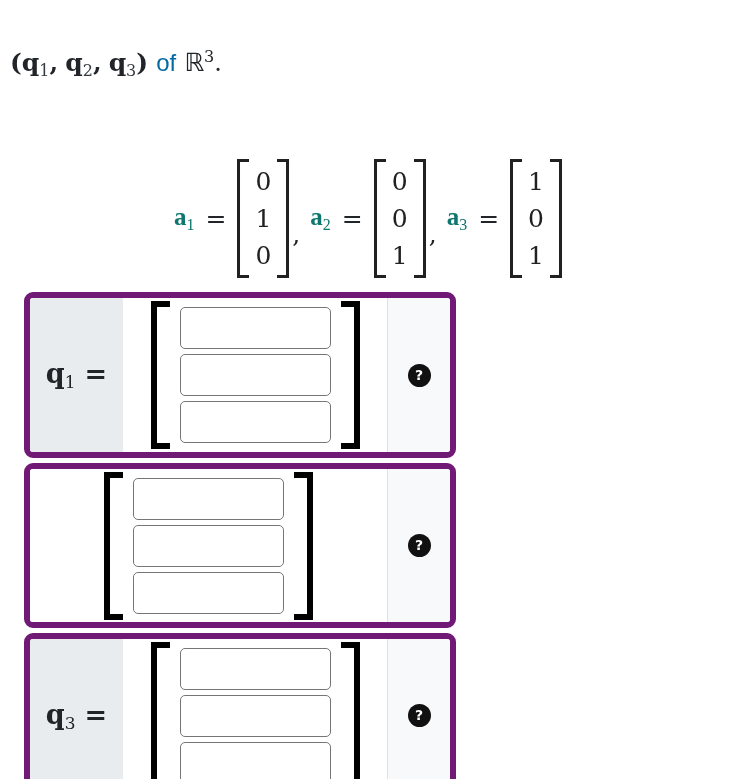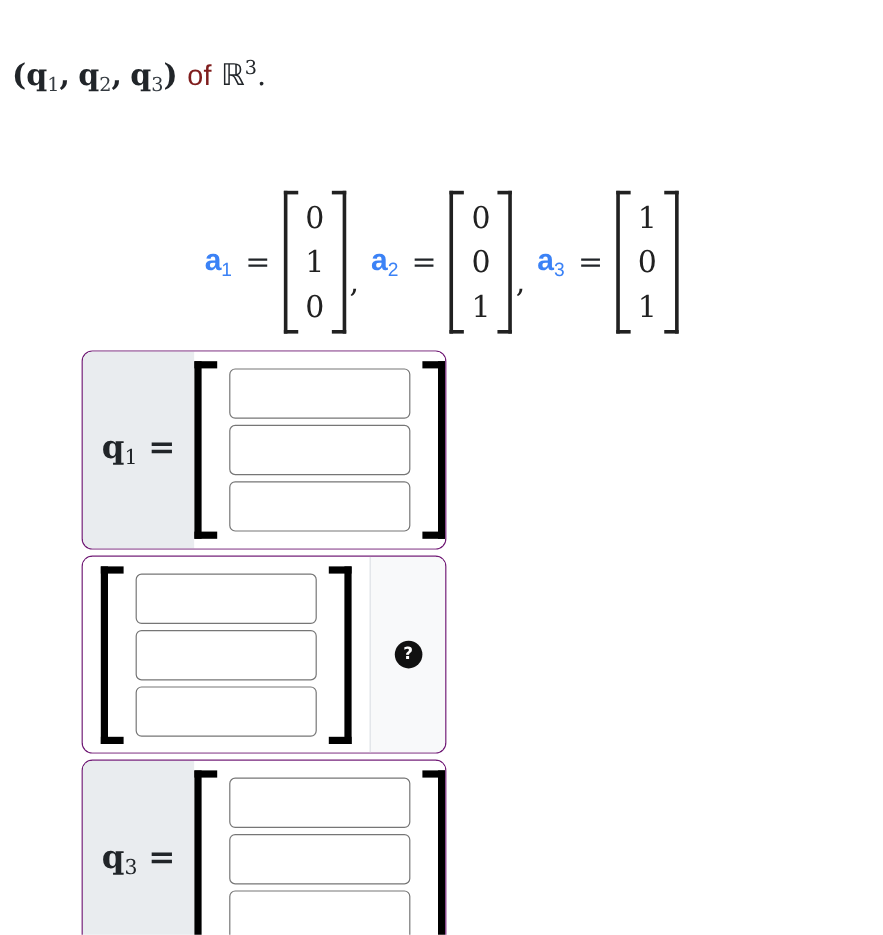--- a/index.html
+++ b/index.html
@@ -40,21 +40,21 @@
   }
   .line3 sub {
     font-family: "DejaVu Serif", serif;
     font-weight: normal;
     font-size: 16px;
     vertical-align: -5px;
   }
   .tuple-comma { margin-right: 7px; }
   .word-of {
     margin: 0 8px;
-    color: #7f1d1d;
+    color: #0369a1;
   }
   .set-r {
     font-family: "DejaVu Sans", "DejaVu Serif", serif;
     font-size: 25px;
     color: #212529;
   }
   .set-pow {
     font-family: "DejaVu Serif", serif;
     font-size: 16px;
     vertical-align: 9px;
@@ -65,24 +65,24 @@
   .math-display {
     position: absolute;
     top: 159px;
     left: 50%;
     transform: translateX(-50%);
     display: flex;
     align-items: center;
     white-space: nowrap;
   }
   .dlabel {
-    font-family: Liberation Sans, sans-serif;
-    font-weight: bold;
-    font-size: 25px;
-    color: #3b82f6;
+    font-family: Liberation Serif, serif;
+    font-weight: bold;
+    font-size: 25px;
+    color: #0f766e;
   }
   .dlabel sub {
     font-weight: normal;
     font-size: 16px;
     vertical-align: -5px;
   }
   .deq {
     font-family: "DejaVu Serif", serif;
     font-size: 25px;
     color: #212529;
@@ -125,28 +125,27 @@
     align-self: center;
     position: relative;
     top: 16px;
     margin: 0 10px 0 3px;
   }
 
   
   .card {
     position: absolute;
     left: 24px;
-    width: 304px;
+    width: 432px;
     box-sizing: border-box;
-    border: 1px solid #701a75;
+    border: 6px solid #701a75;
     border-radius: 9px;
     background: #ffffff;
     display: flex;
     overflow: hidden;
-    margin-left: 44px;
   }
   .card-q1 { top: 292px; height: 166px; }
   .card-q2 { top: 463px; height: 165px; }
   .card-q3 { top: 633px; height: 165px; }
 
   .label-cell {
     flex: 0 0 93px;
     background: #e9ecef;
     display: flex;
     align-items: center;

